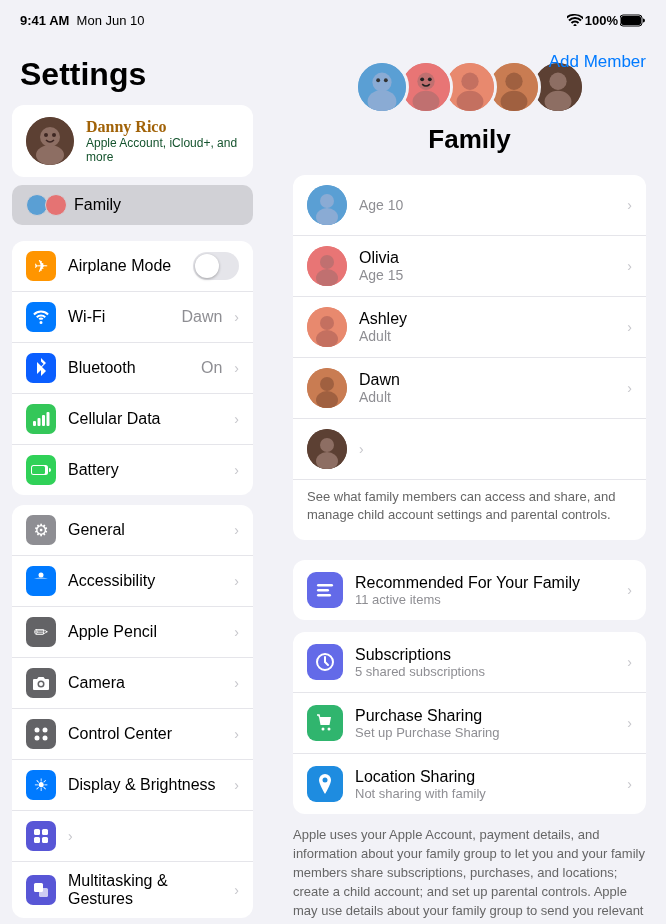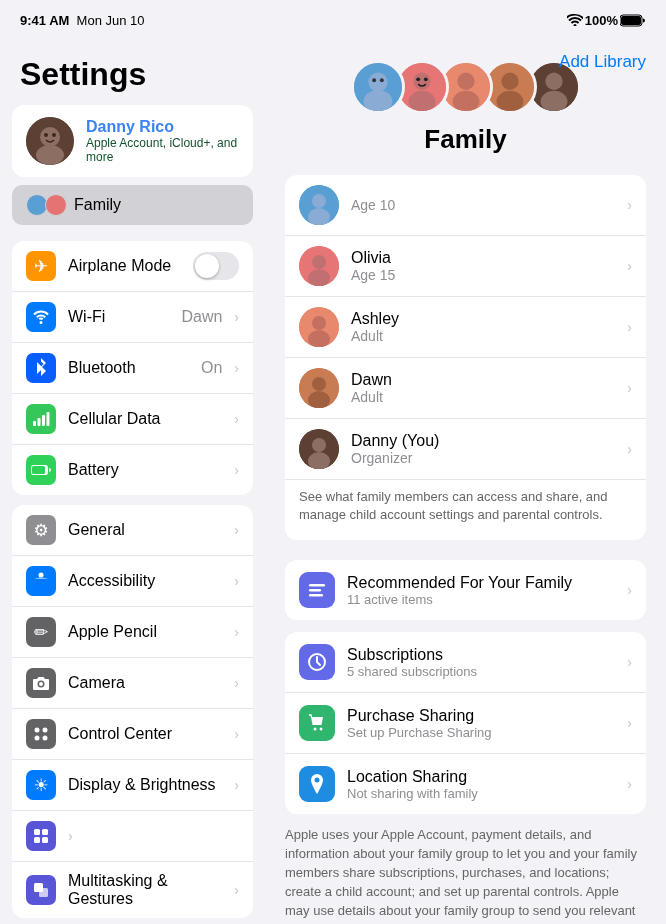--- a/index.html
+++ b/index.html
@@ -35,20 +35,21 @@
       gap: 2px;
       font-size: 13px;
       font-weight: 600;
     }
 
     
     .app-container {
       position: absolute;
       top: 40px; left: 0; right: 0; bottom: 0;
       display: flex;
+      gap: 8px;
     }
 
     
     .sidebar {
       width: 265px;
       background: #f2f2f7;
       height: 100%;
       overflow-y: auto;
       overflow-x: hidden;
       padding: 16px 0 20px 0;
@@ -78,21 +79,22 @@
       border-radius: 50%;
       background: linear-gradient(135deg, #5c4033 40%, #8d6e63 100%);
       display: flex; align-items: center; justify-content: center;
       font-size: 20px;
       overflow: hidden;
       flex-shrink: 0;
     }
     .user-info-name {
       font-size: 16px;
       font-weight: 600;
-      color: #3b82f6;
+      color: #a16207;
+      font-family: Liberation Serif, serif;
     }
     .user-info-sub {
       font-size: 12px;
       color: #14532d;
     }
 
     
     .family-item {
       background: #d1d1d6;
       border-radius: 10px;
@@ -598,24 +600,20 @@
       </div>
 
       <div class="member-row">
         <div class="member-avatar" style="background:#5c4033;">
           <svg width="40" height="40" viewBox="0 0 40 40">
             <circle cx="20" cy="20" r="20" fill="#5c4033"></circle>
             <circle cx="20" cy="16" r="7" fill="#8d6e63"></circle>
             <ellipse cx="20" cy="32" rx="11" ry="9" fill="#8d6e63"></ellipse>
           </svg>
         </div>
-        <div class="member-info">
-          <div class="member-name">Danny (You)</div>
-          <div class="member-age">Organizer</div>
-        </div>
         <span class="chevron">›</span>
       </div>
 
       <div class="member-desc">See what family members can access and share, and manage child account settings and parental controls.</div>
     </div>
 
     <div class="feature-group">
       <div class="feature-row">
         <div class="feature-icon" style="background:#636ae8;">
           <svg width="20" height="20" viewBox="0 0 20 20" fill="white">
@@ -690,14 +688,14 @@
 
 <style>
   .add-member-btn-container {
     position: absolute;
     top: 52px;
     right: 20px;
     z-index: 50;
   }
 </style>
 <div class="add-member-btn-container">
-  <button style="background:none;border:none;color:#007aff;font-size:17px;cursor:pointer;">Add Library</button>
+  <button style="background:none;border:none;color:#007aff;font-size:17px;cursor:pointer;">Add Member</button>
 </div>
 
 </body></html>

